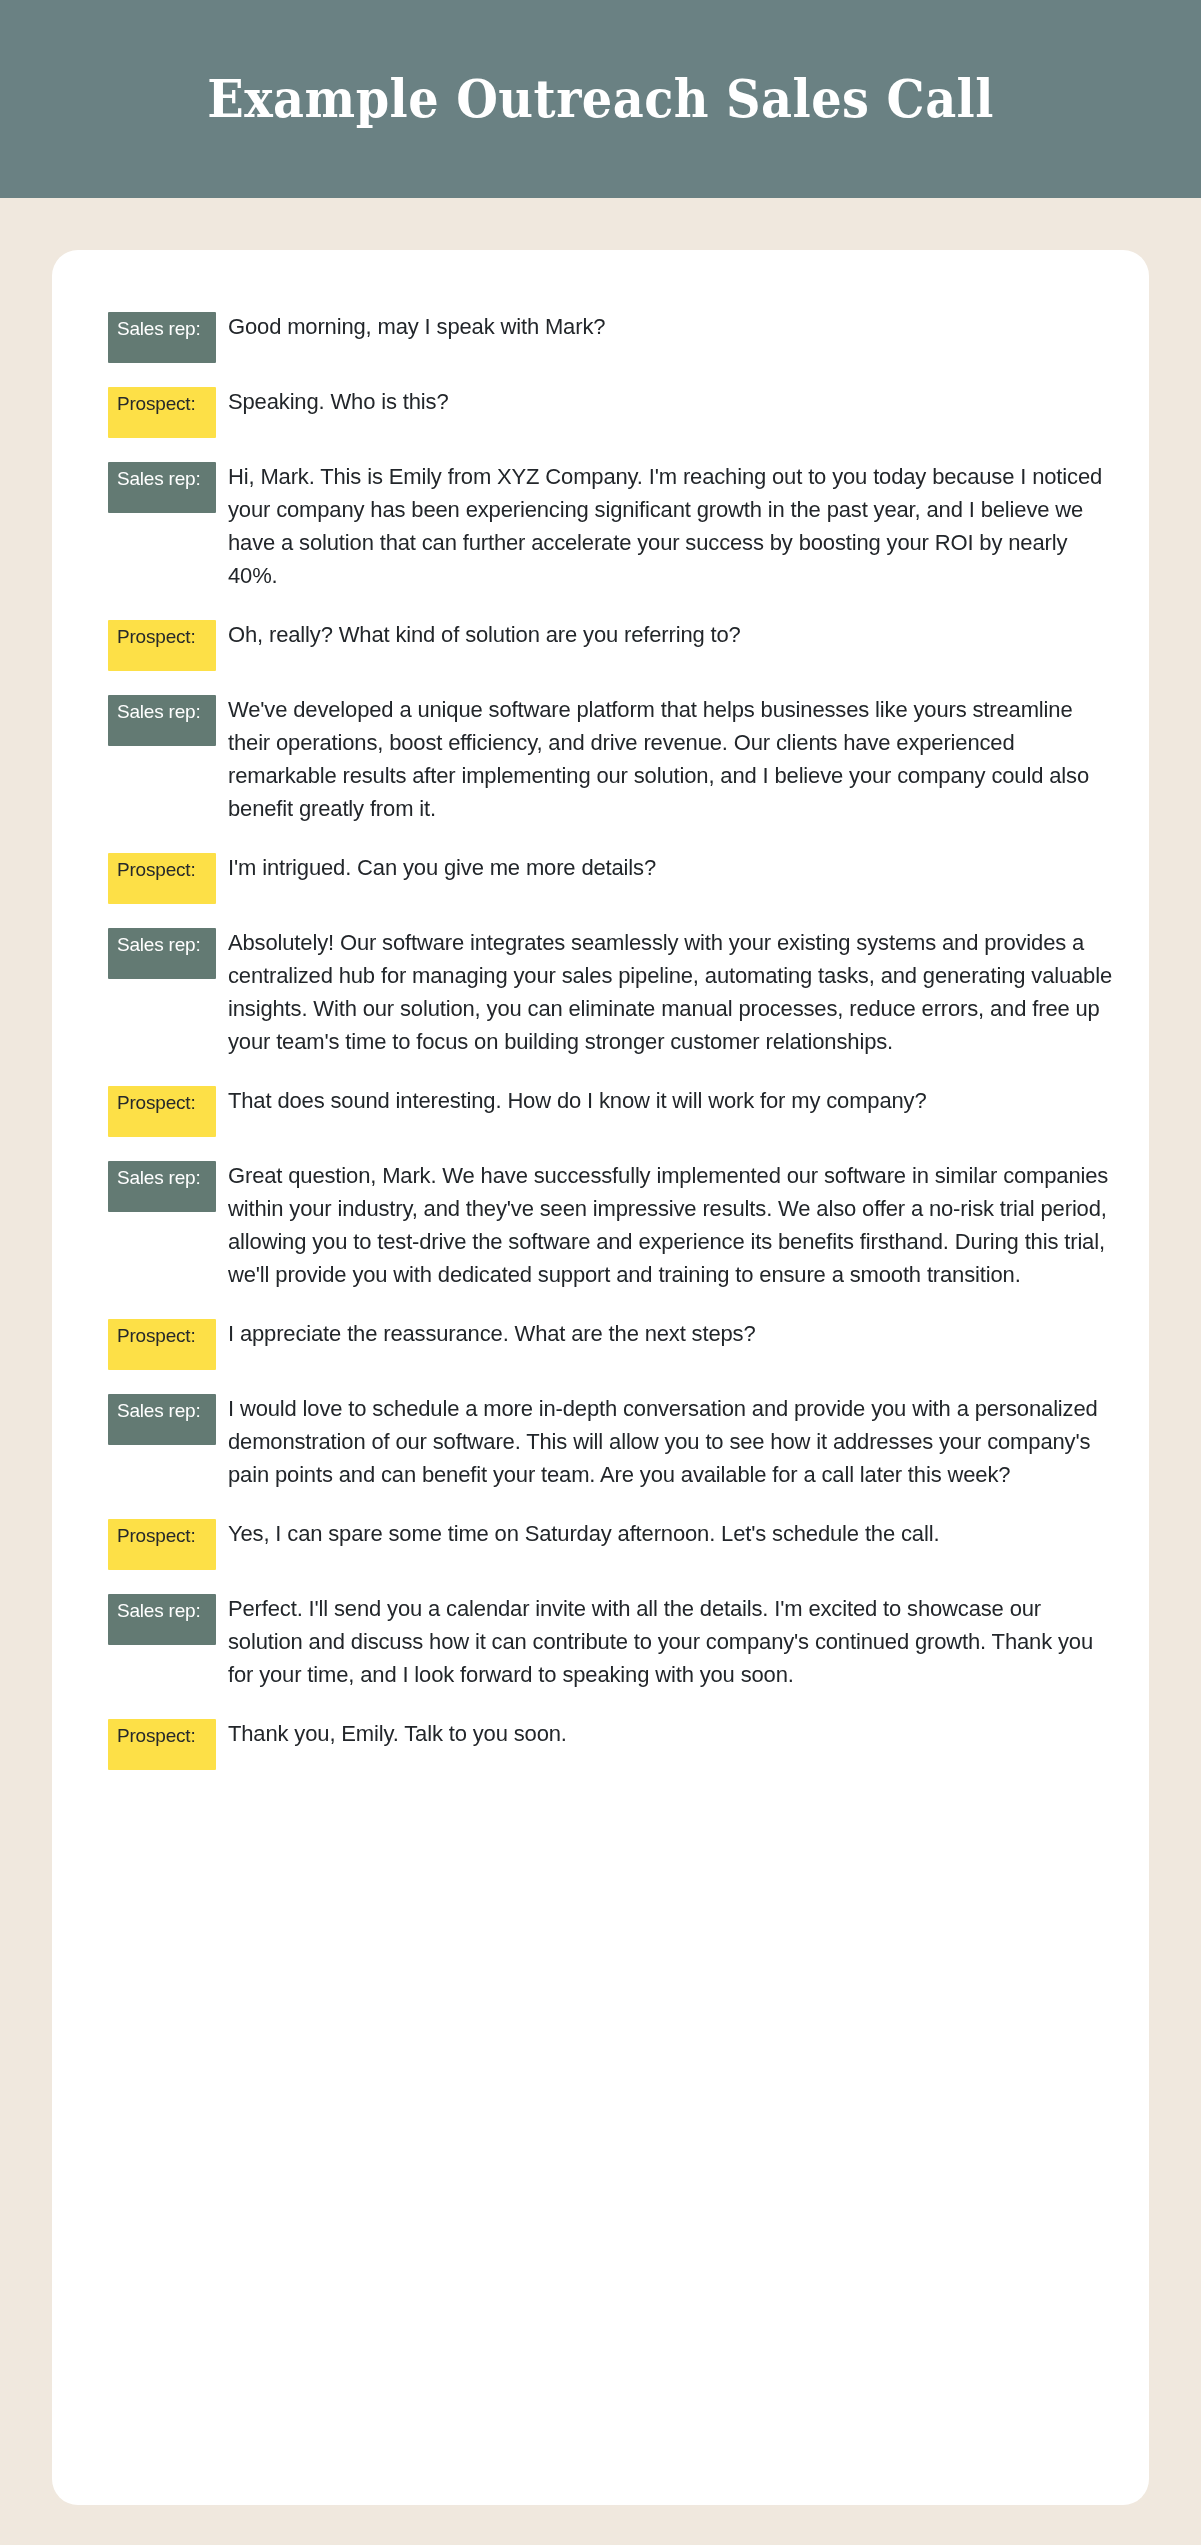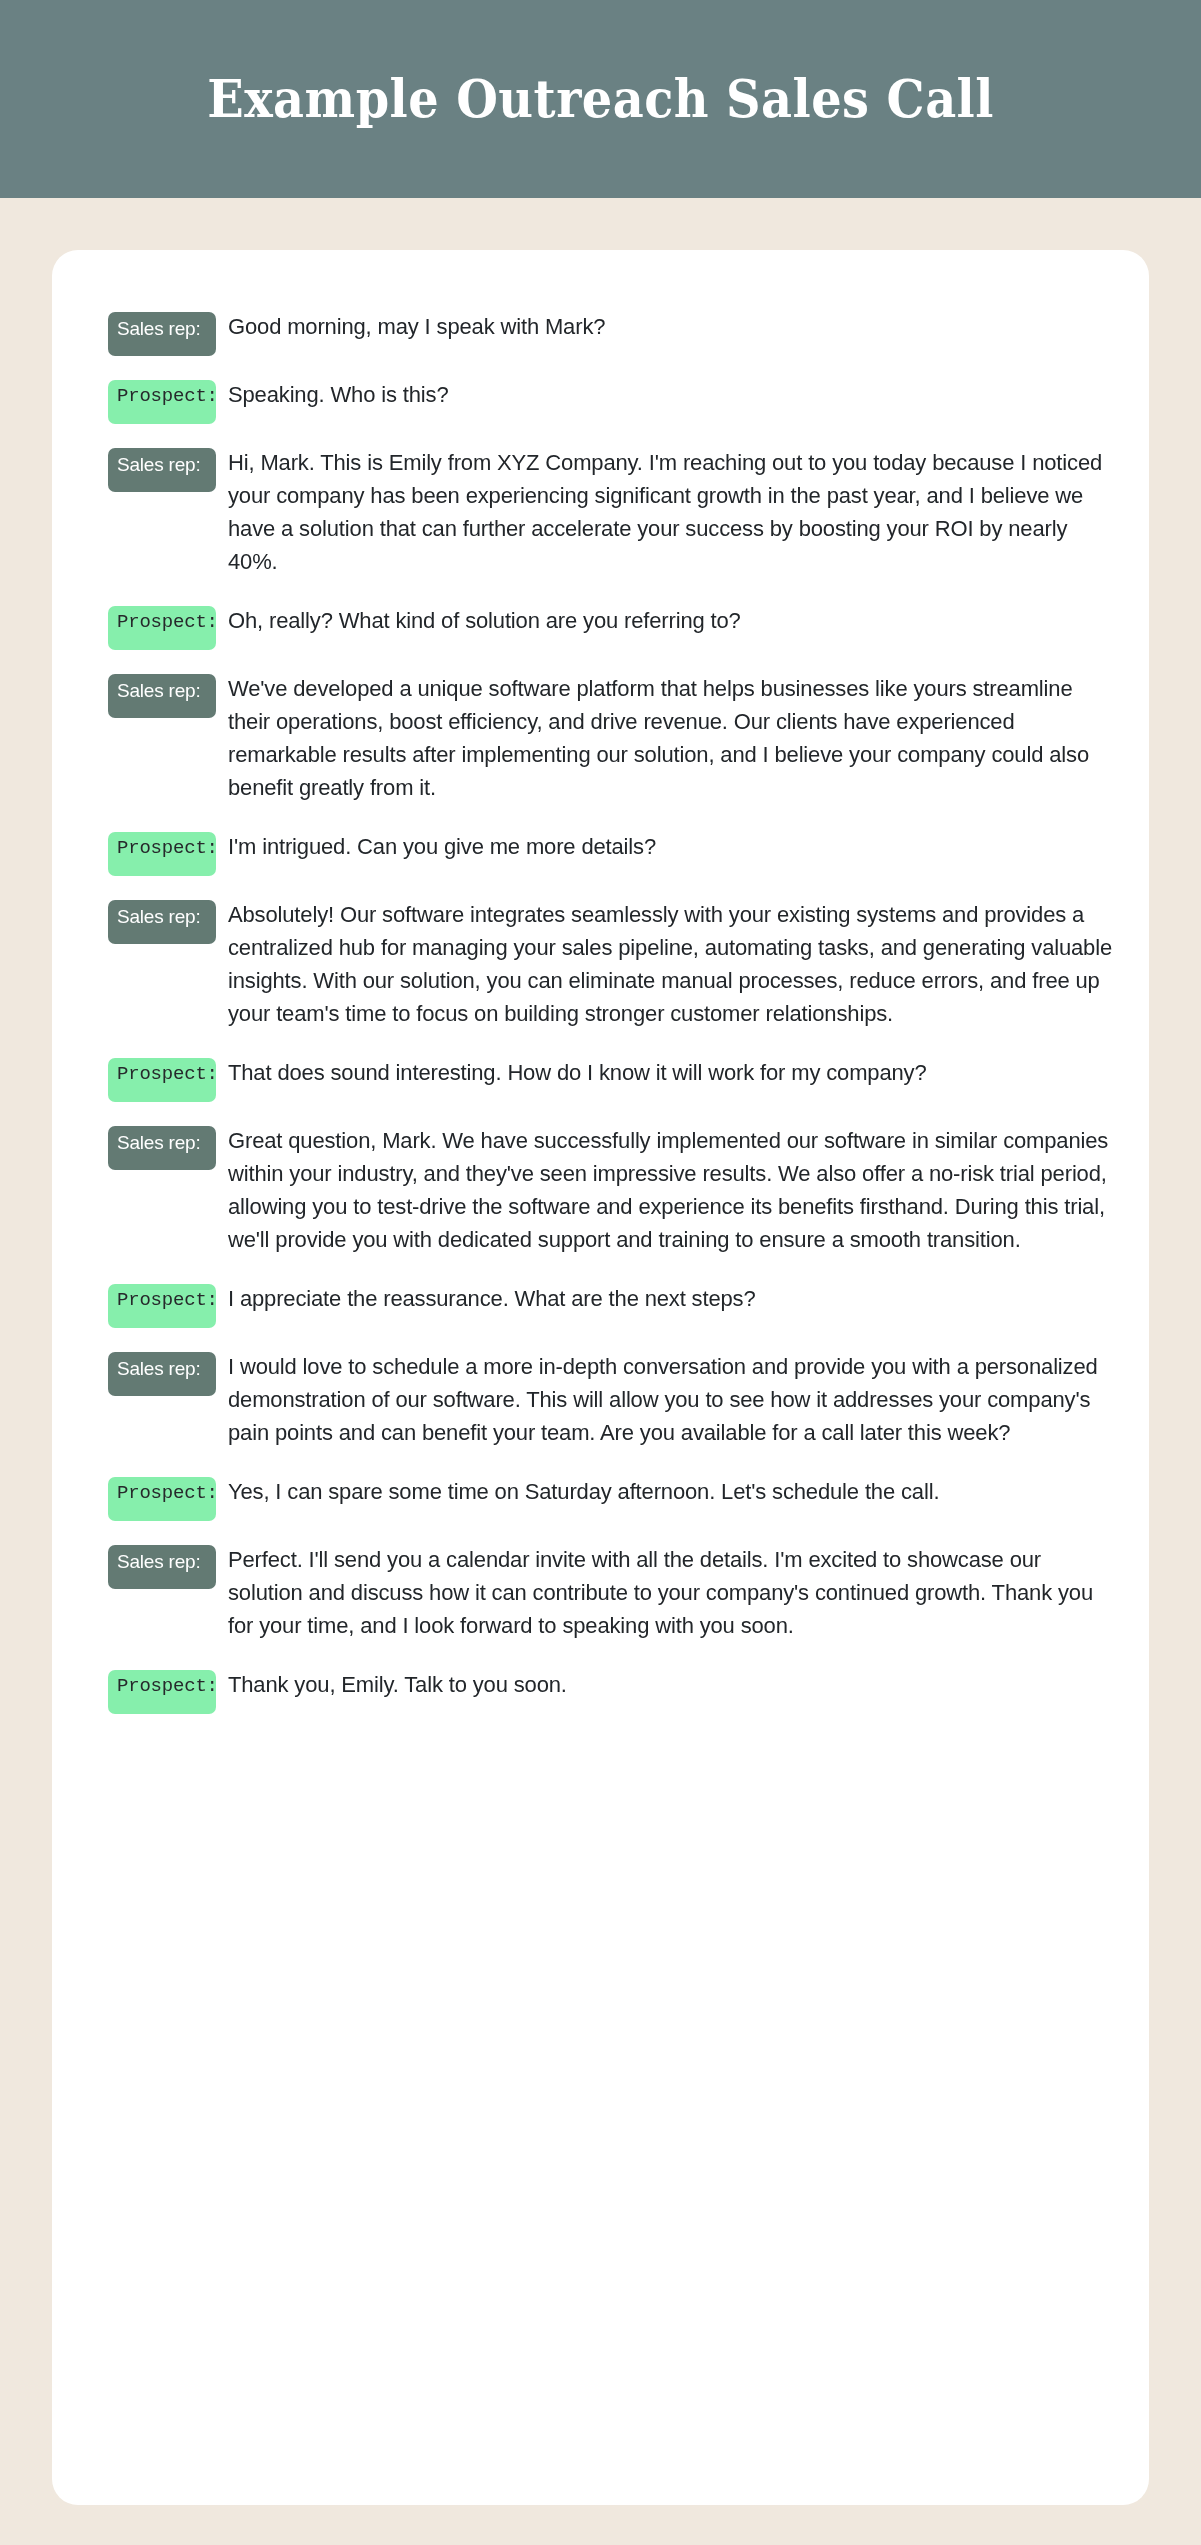--- a/index.html
+++ b/index.html
@@ -70,39 +70,38 @@
     margin-bottom: 22px;
   }
   .turn:last-child {
     margin-bottom: 0;
   }
 
   .speaker-badge {
     flex: 0 0 auto;
     width: 108px;
     box-sizing: border-box;
-    border-radius: 7px;
-    padding: 5px 9px 16px 9px;
+    border-radius: 1px;
+    padding: 5px 9px 23px 9px;
     font-size: 19px;
     line-height: 23px;
     font-weight: 400;
     text-align: left;
     margin-top: 2px;
     margin-right: 12px;
     white-space: nowrap;
     letter-spacing: -0.2px;
   }
   .speaker-badge.rep {
     background: #637A73;
     color: #FFFFFF;
   }
   .speaker-badge.prospect {
-    background: #86efac;
+    background: #fde047;
     color: #26292B;
-    font-family: Liberation Mono, monospace;
   }
 
   .utterance {
     flex: 1 1 auto;
     font-size: 22px;
     line-height: 33px;
     color: #22262A;
     letter-spacing: -0.15px;
     padding-top: 0px;
   }

